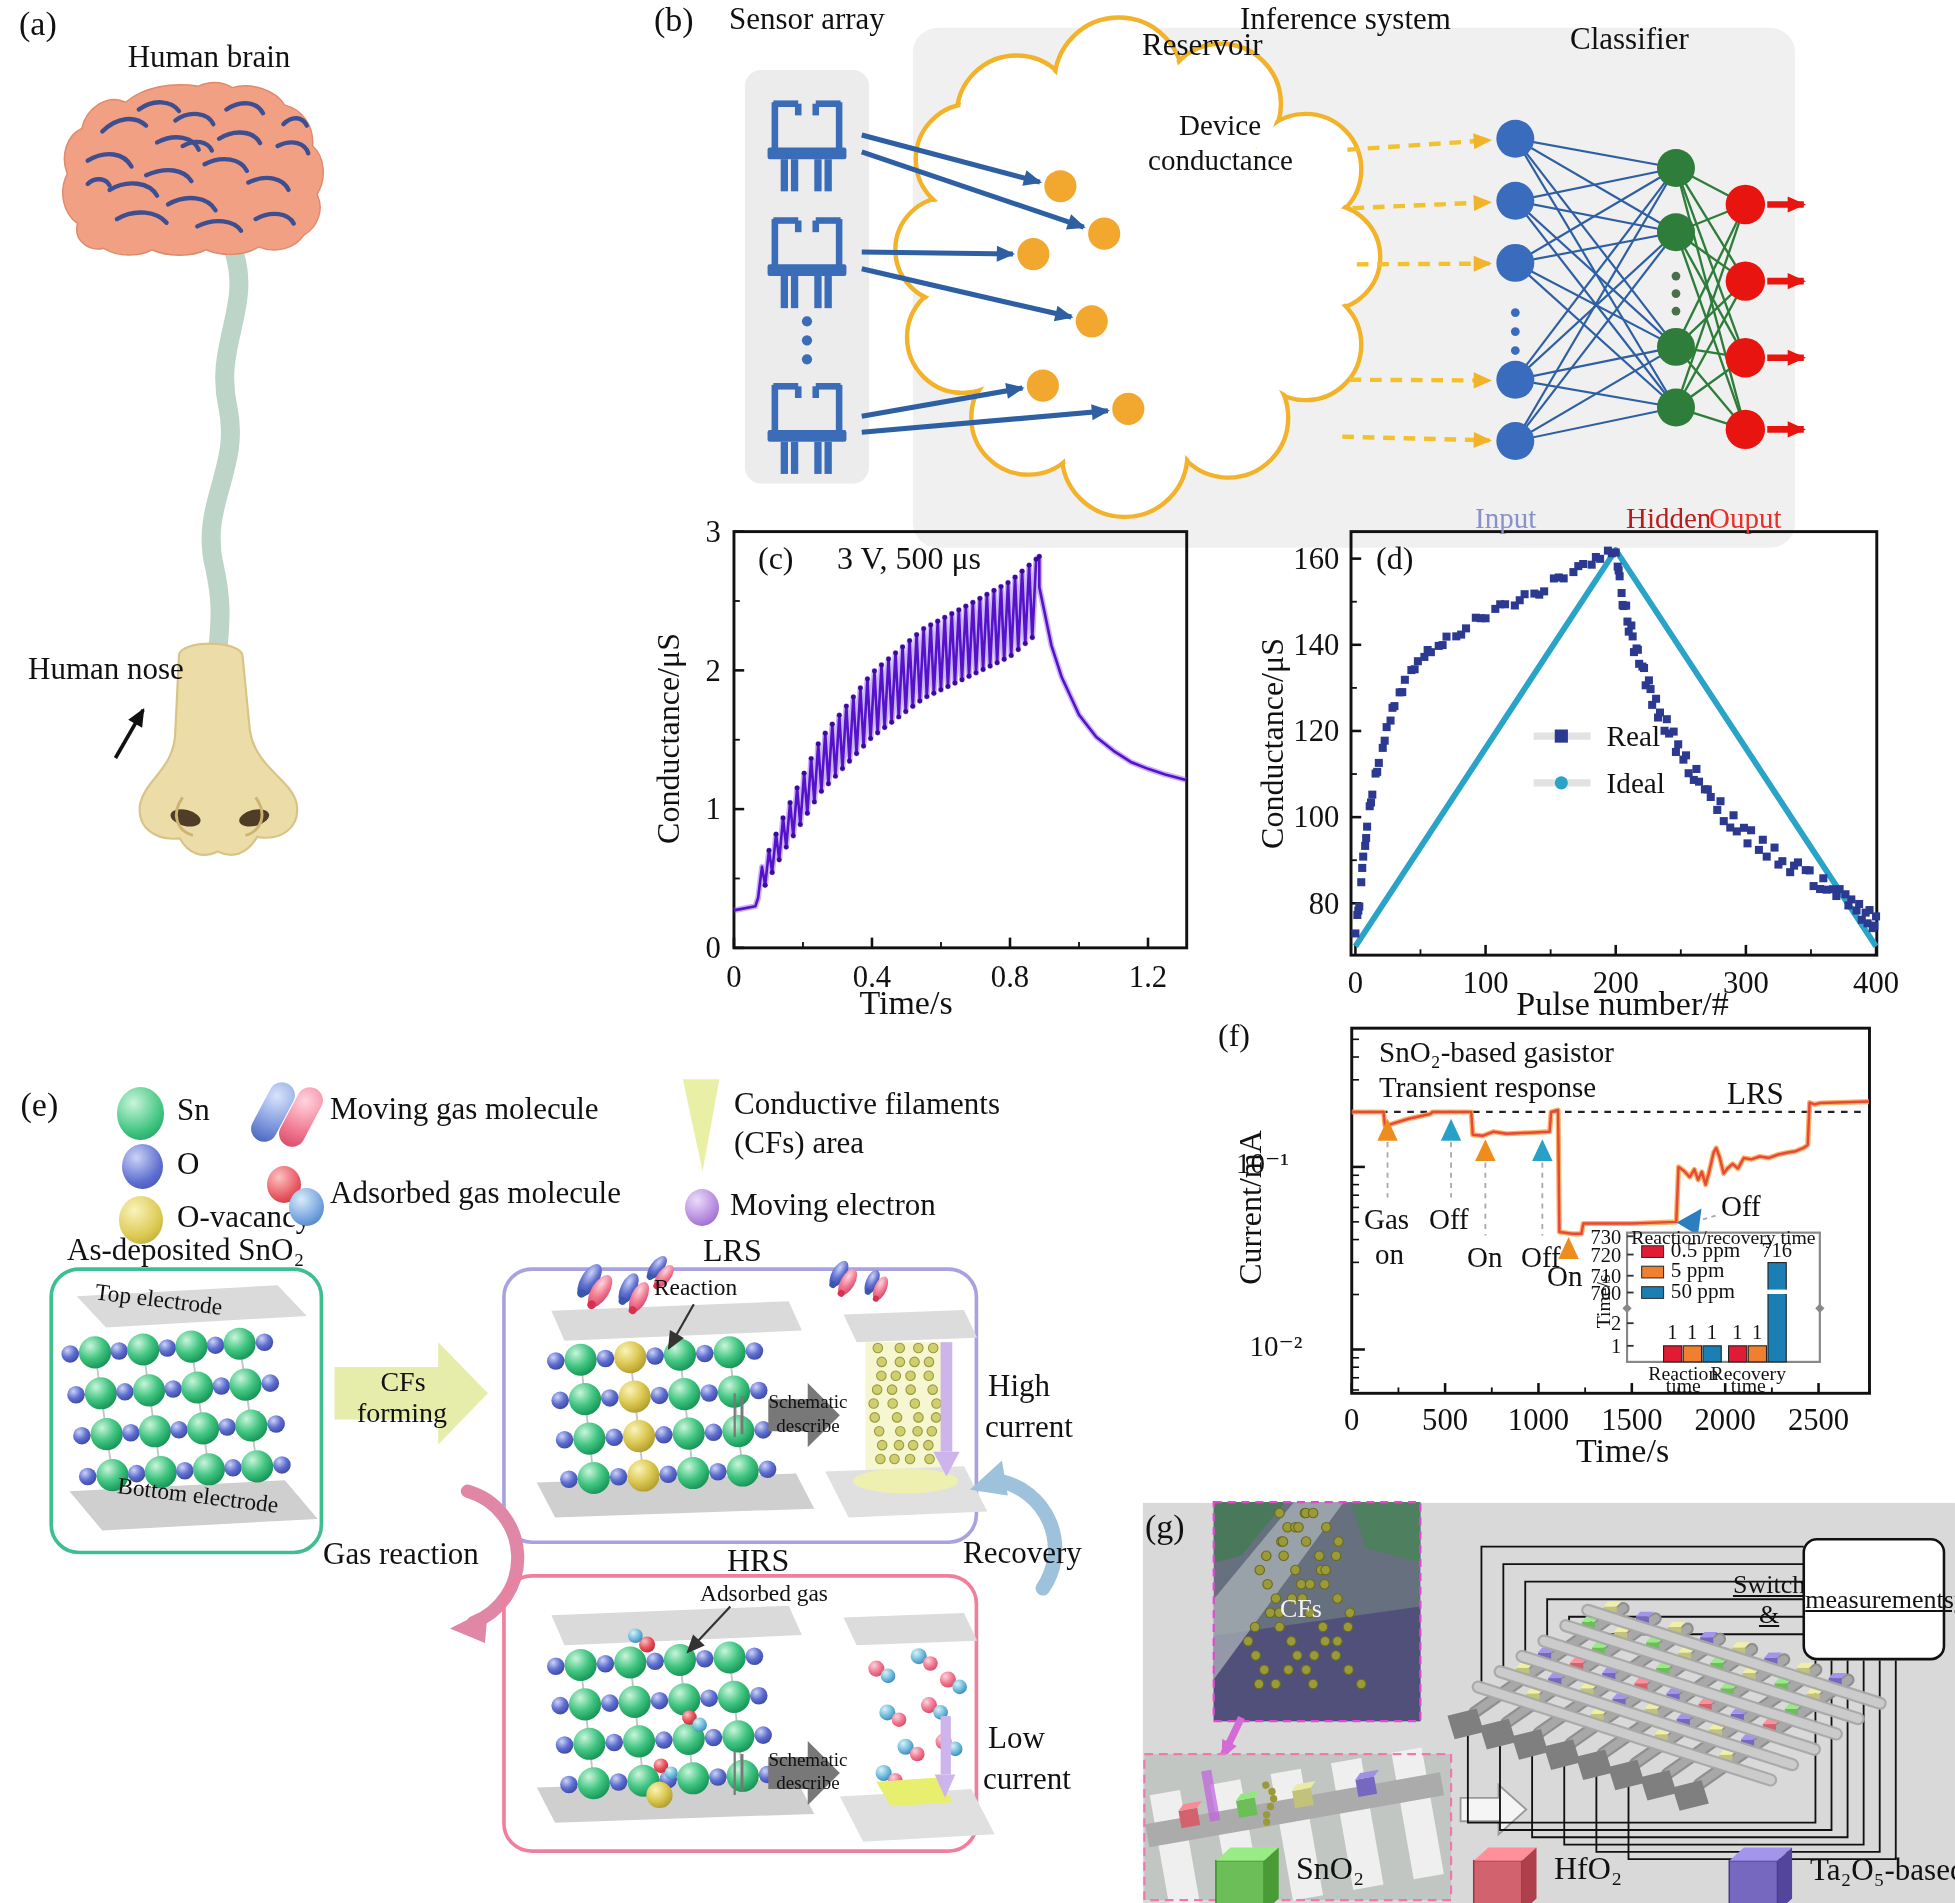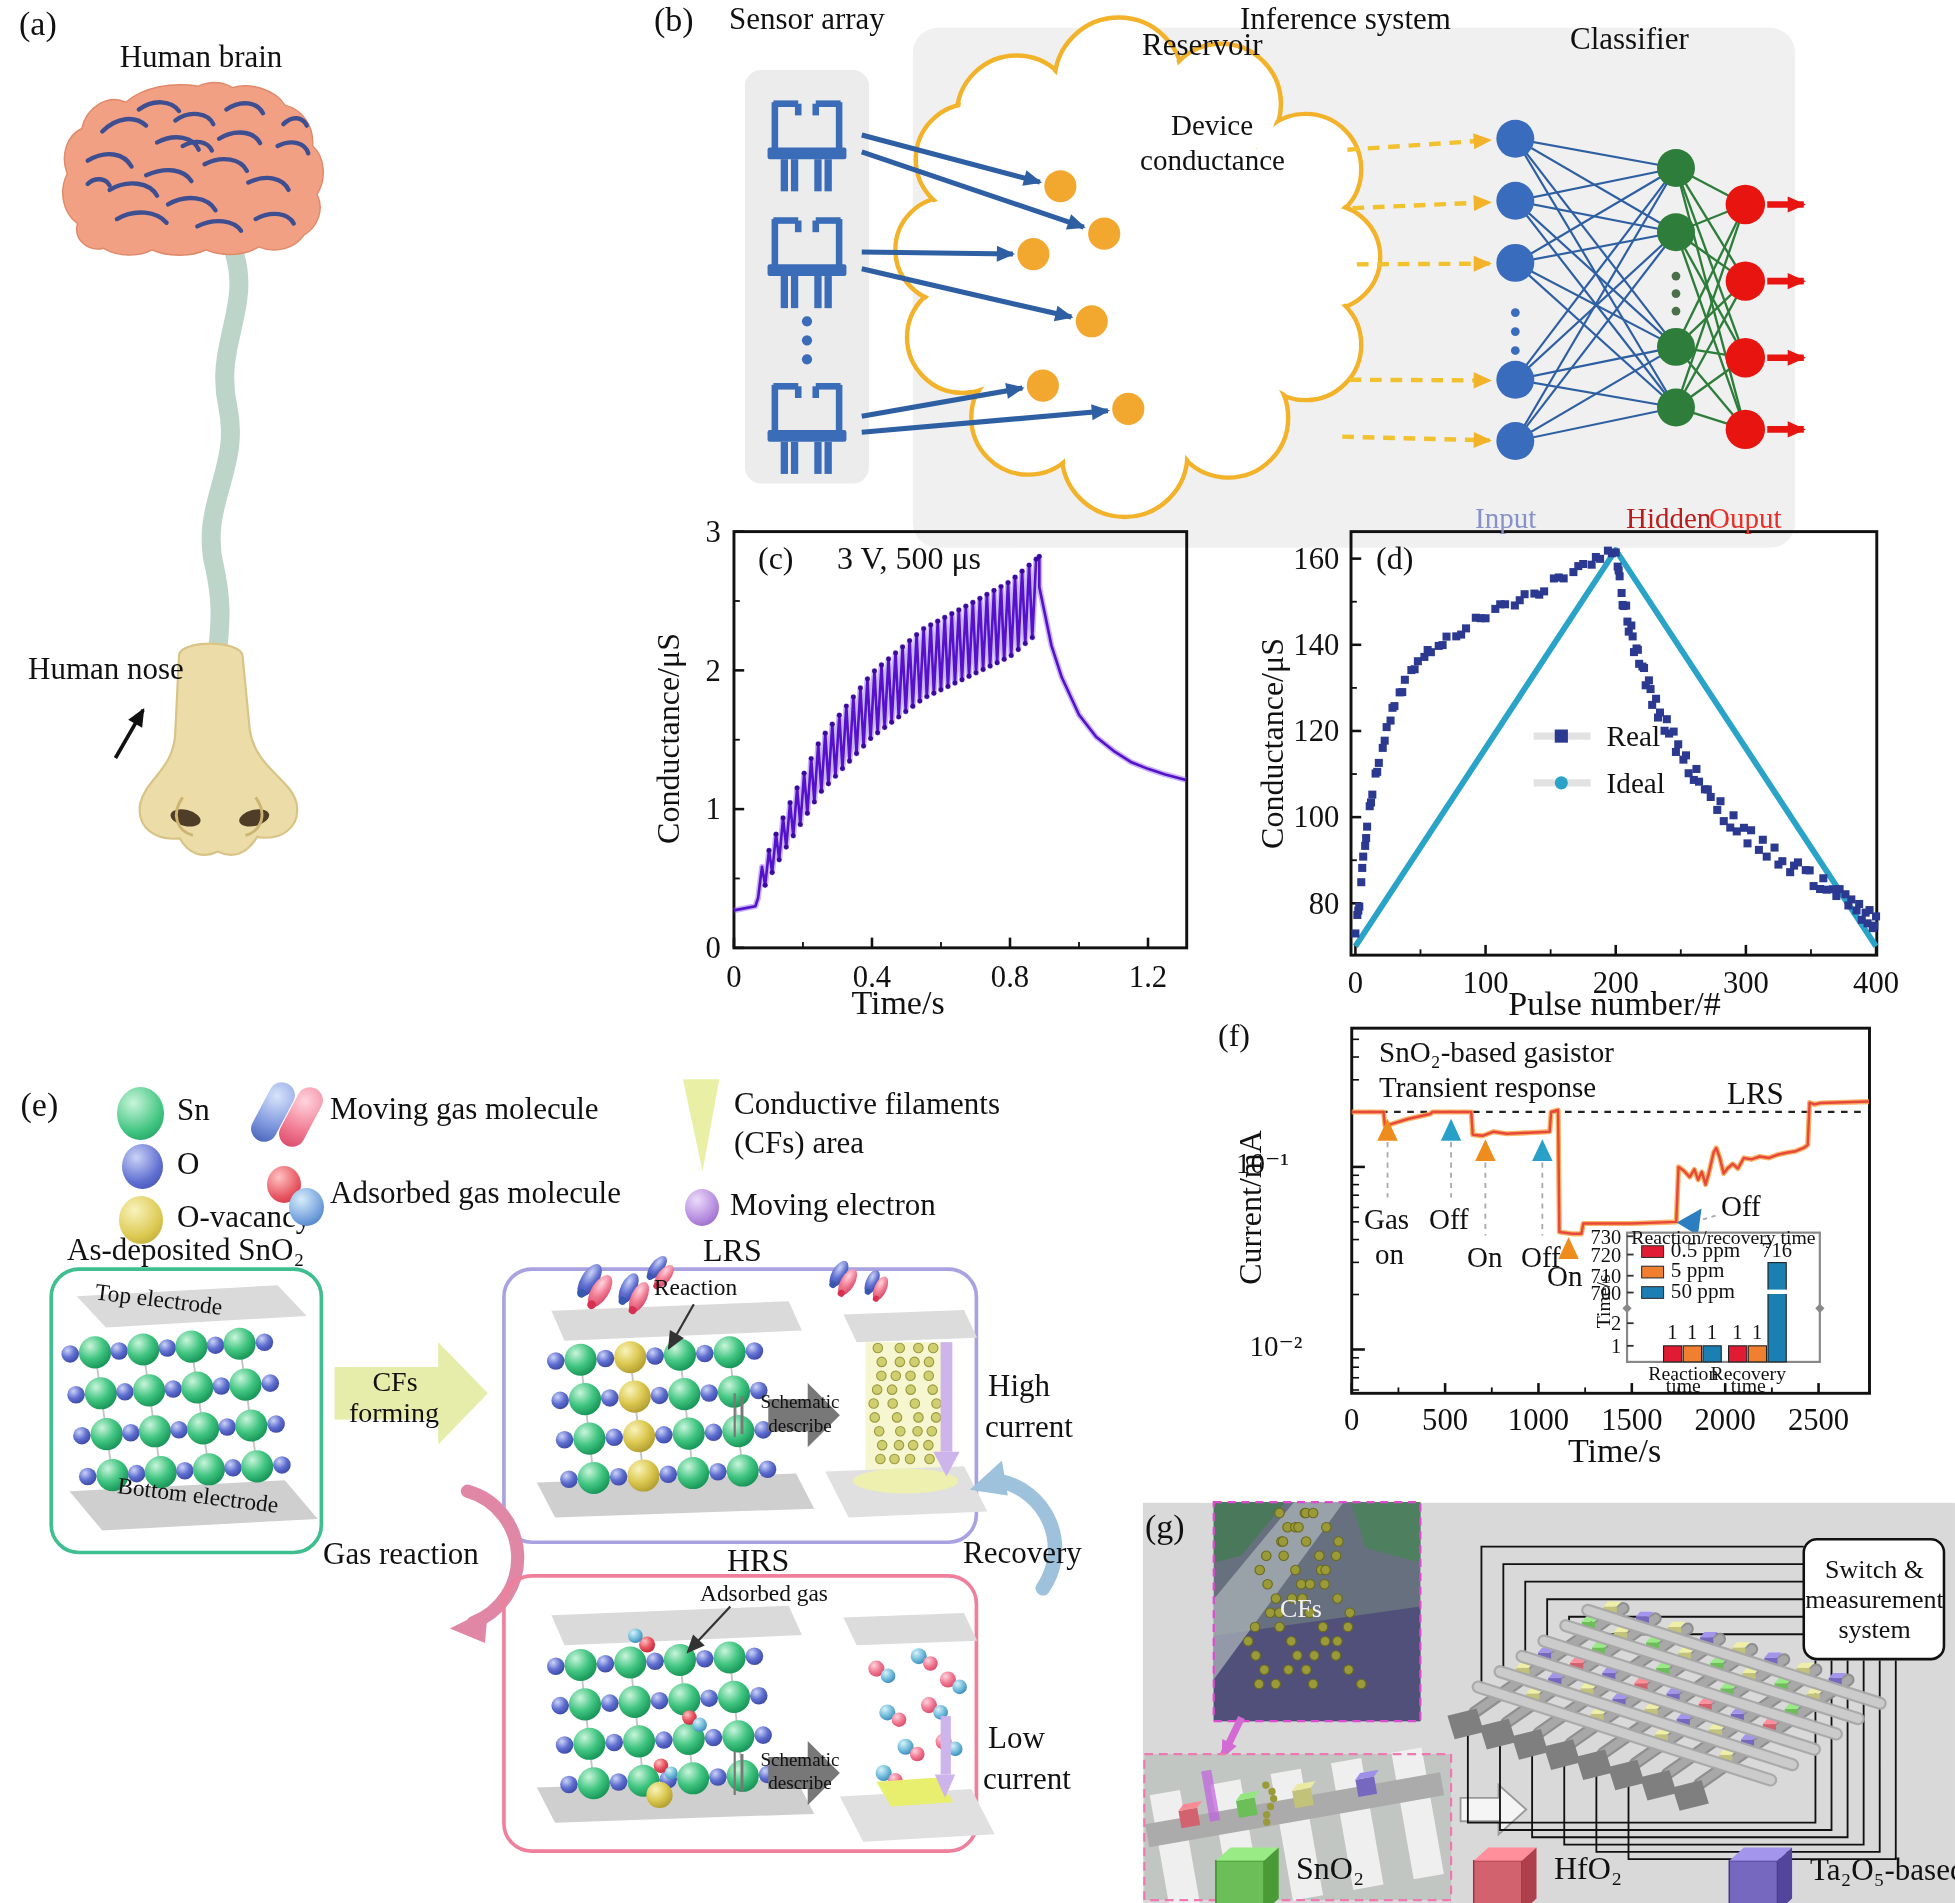--- a/index.html
+++ b/index.html
@@ -2,27 +2,27 @@
 <html style="font-size:11.7px"><head>
 <meta charset="utf-8">
 <style>
   html,body{margin:0;padding:0;background:#fff;}
   #fig{position:relative;width:1955px;height:1903px;background:#fff;overflow:hidden;
        font-family:"Liberation Serif","DejaVu Serif",serif;color:#111;}
   #art{position:absolute;left:0;top:0;z-index:1;}
   .lb{position:absolute;z-index:2;white-space:nowrap;line-height:1.05;}
   .s46{font-size:34px;} .s44{font-size:32px;} .s42{font-size:31px;} .s40{font-size:29px;}
   .s38{font-size:28px;} .s36{font-size:26px;} .s32{font-size:23.4px;} .s26{font-size:19px;}
-  .ctr{text-align:center;}
+  .ctr{text-align:center;margin-left:8px;}
   .vlab{position:absolute;z-index:2;width:292px;text-align:center;transform:rotate(-90deg);white-space:nowrap;}
   .rot7{transform:rotate(7deg);}
   svg text{font-family:"Liberation Serif","DejaVu Serif",serif;fill:#111;}
   .sphere{position:absolute;z-index:2;border-radius:50%;}
-  #switchbox{position:absolute;z-index:2;display:flex;flex-direction:column;justify-content:center;
-     align-items:center;text-align:center;}
+  #switchbox{position:absolute;z-index:2;display:flex;flex-direction:row;justify-content:center;
+     align-items:center;text-align:center;text-decoration:underline;}
 </style>
 </head>
 <body>
 
 <div id="fig">
   <svg id="art" width="1955" height="1903" viewBox="0 0 2677 2606">
       <defs>
         <marker id="mBlue" markerWidth="30" markerHeight="30" refX="24" refY="15" orient="auto" markerUnits="userSpaceOnUse">
           <path d="M2,4 L27,15 L2,26 Z" fill="#2e5fa3"></path>
         </marker>

